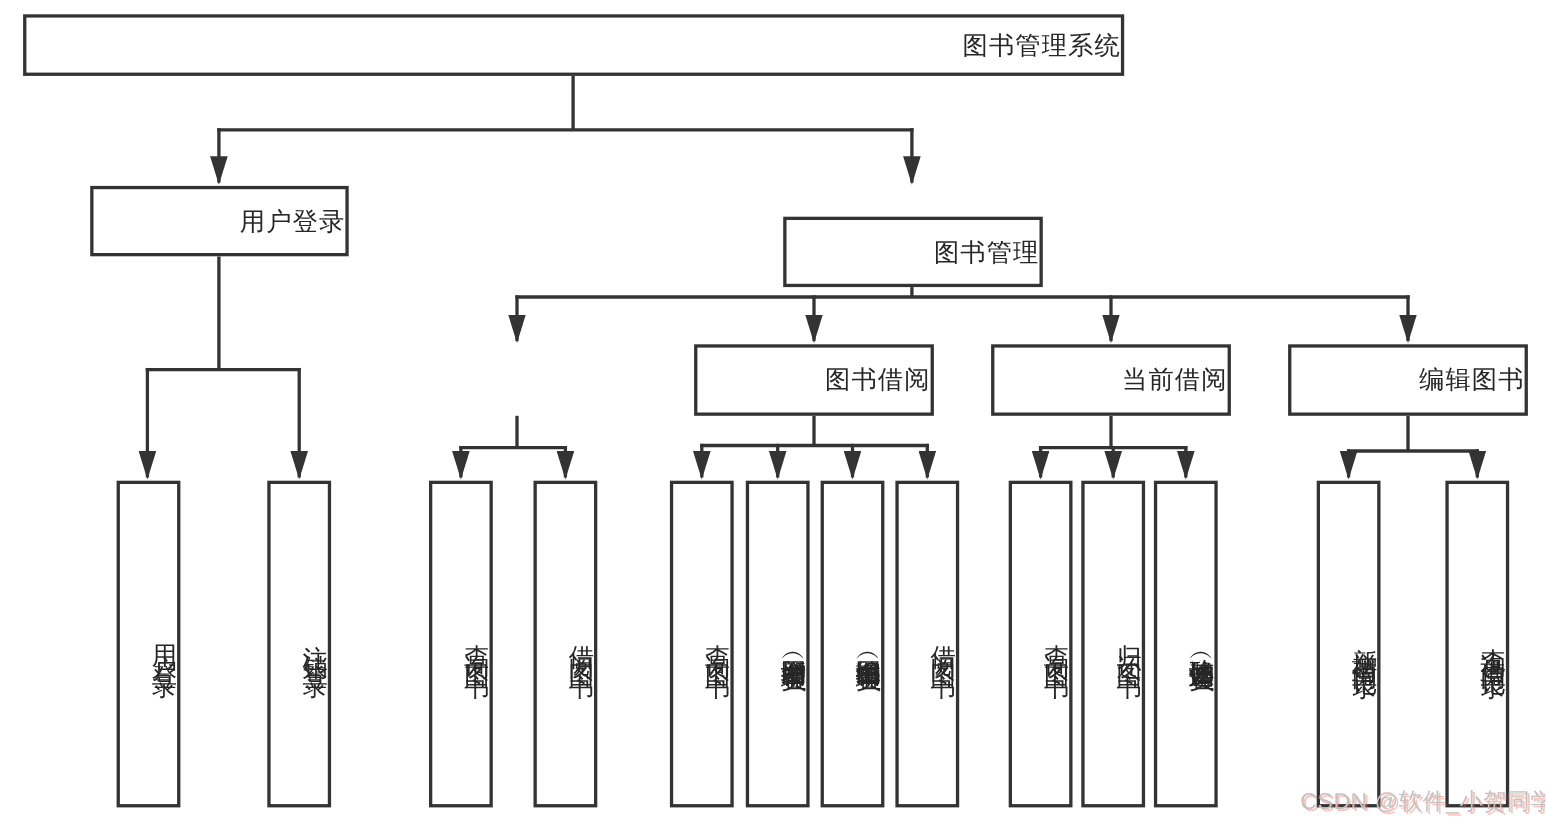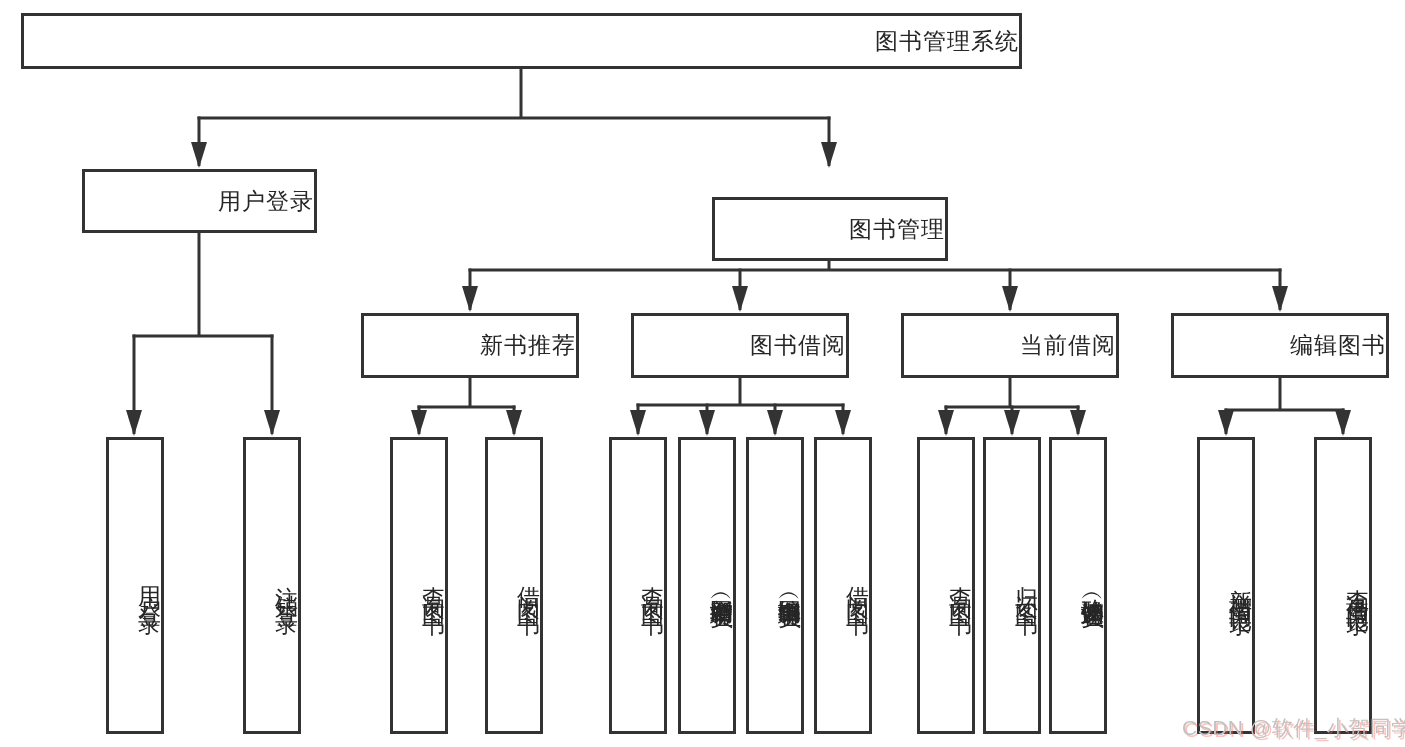--- a/index.html
+++ b/index.html
@@ -156,23 +156,20 @@
     <span>图书管理系统</span>
   </div>
 
   <div class="node node-h node-lvl2-a">
     <span>用户登录</span>
   </div>
   <div class="node node-h node-lvl2-b">
     <span>图书管理</span>
   </div>
 
-  <div class="node node-h node-lvl3-a">
-    <span>新书推荐</span>
-  </div>
   <div class="node node-h node-lvl3-c">
     <span>当前借阅</span>
   </div>
   <div class="node node-h node-lvl3-b">
     <span>图书借阅</span>
   </div>
   <div class="node node-h node-lvl3-d">
     <span>编辑图书</span>
   </div>
 

